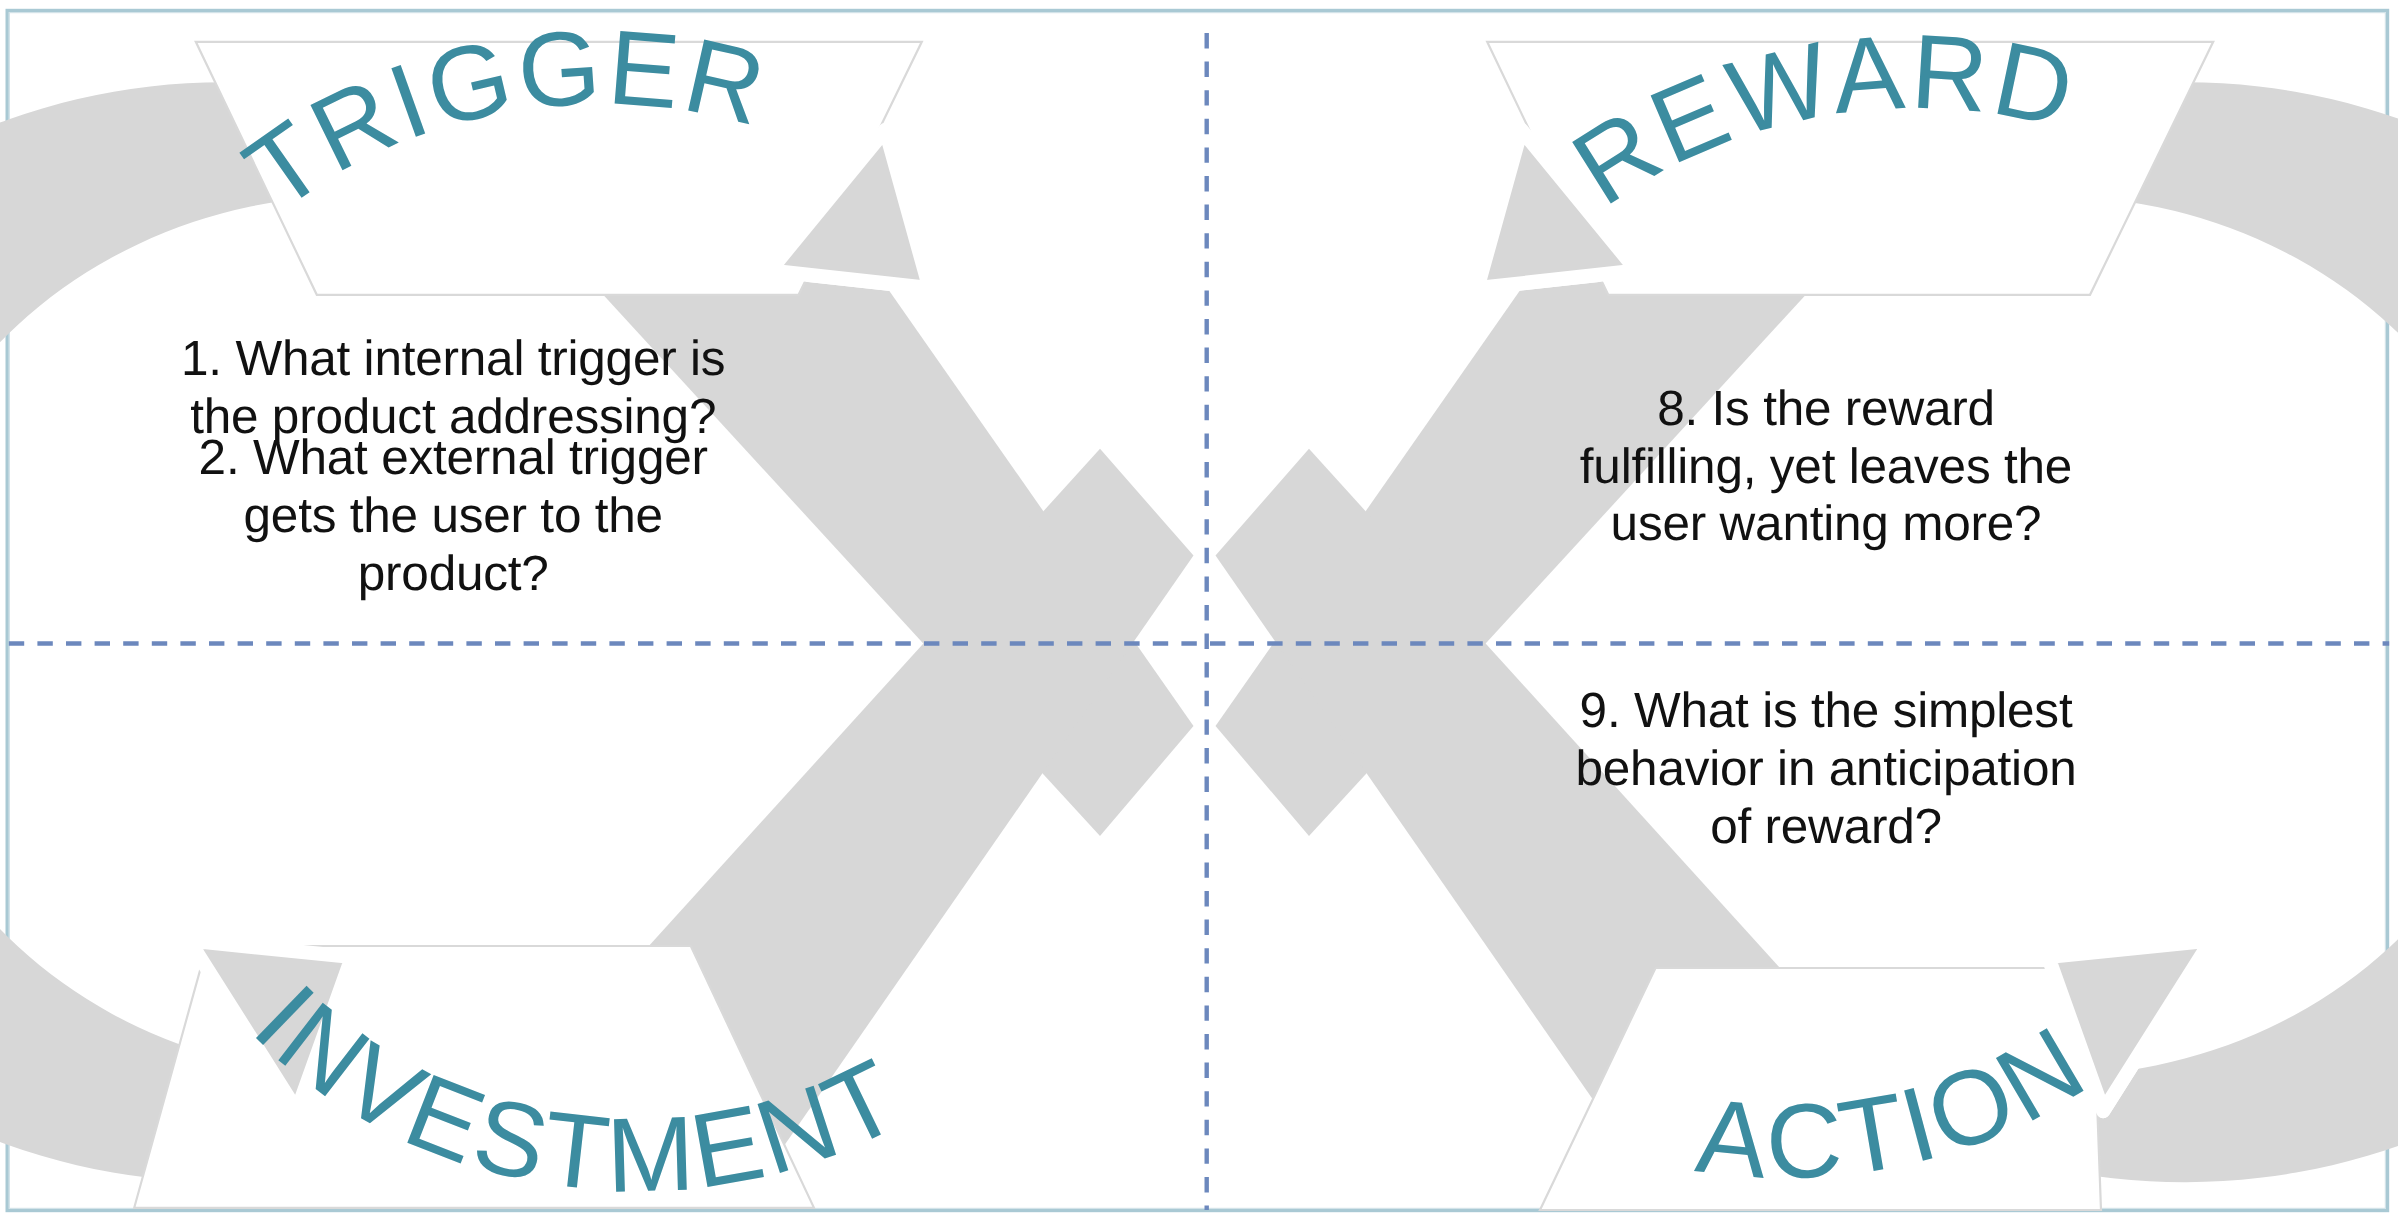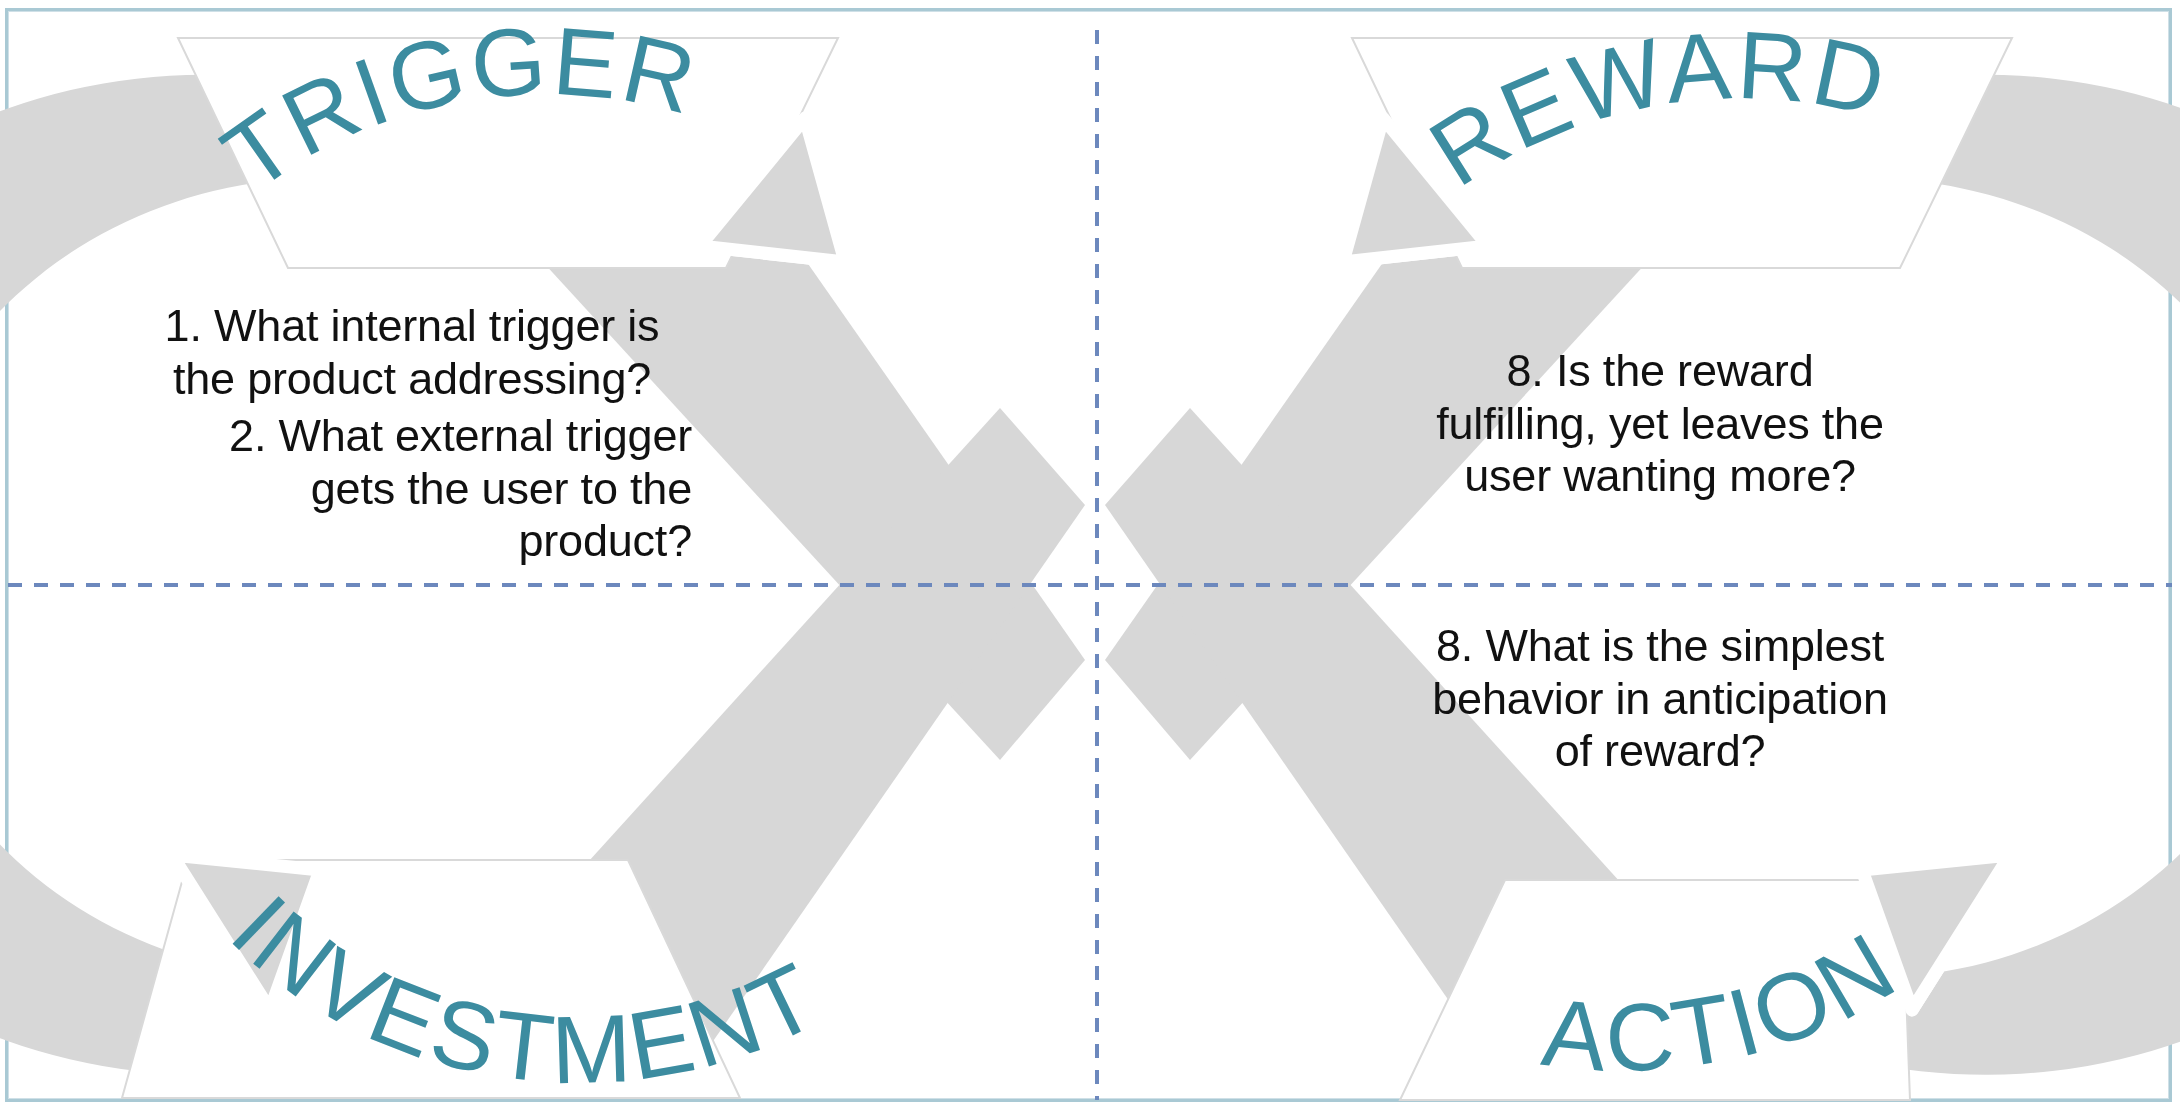--- a/index.html
+++ b/index.html
@@ -46,21 +46,21 @@
     position: absolute;
     font-family: "Liberation Sans", sans-serif;
     color: #111111;
     font-size: 45px;
     line-height: 1.17;
     text-align: center;
     letter-spacing: -0.2px;
     white-space: pre-line;
   }
   #q1 { left: 132px; top: 300px;  width: 560px; }
-  #q2 { left: 132px; top: 410px;  width: 560px; text-align: right; }
+  #q2 { left: 132px; top: 390px;  width: 560px; }
   #q5 { left: 122px; top: 620px;  width: 580px; }
   #q4 { left: 1360px; top: 345px; width: 600px; }
   #q3 { left: 1360px; top: 620px; width: 600px; }
 </style>
 </head>
 <body>
 
 <div id="canvas">
 
   <div id="frame"></div>
@@ -155,17 +155,17 @@
 the product addressing?</div>
 
   <div class="qtext" id="q2">2. What external trigger
 gets the user to the product?</div>
 
 
   <div class="qtext" id="q4">8. Is the reward
 fulfilling, yet leaves the
 user wanting more?</div>
 
-  <div class="qtext" id="q3">8. What is the simplest
+  <div class="qtext" id="q3">9. What is the simplest
 behavior in anticipation
 of reward?</div>
 
 </div>
 
 </body></html>

